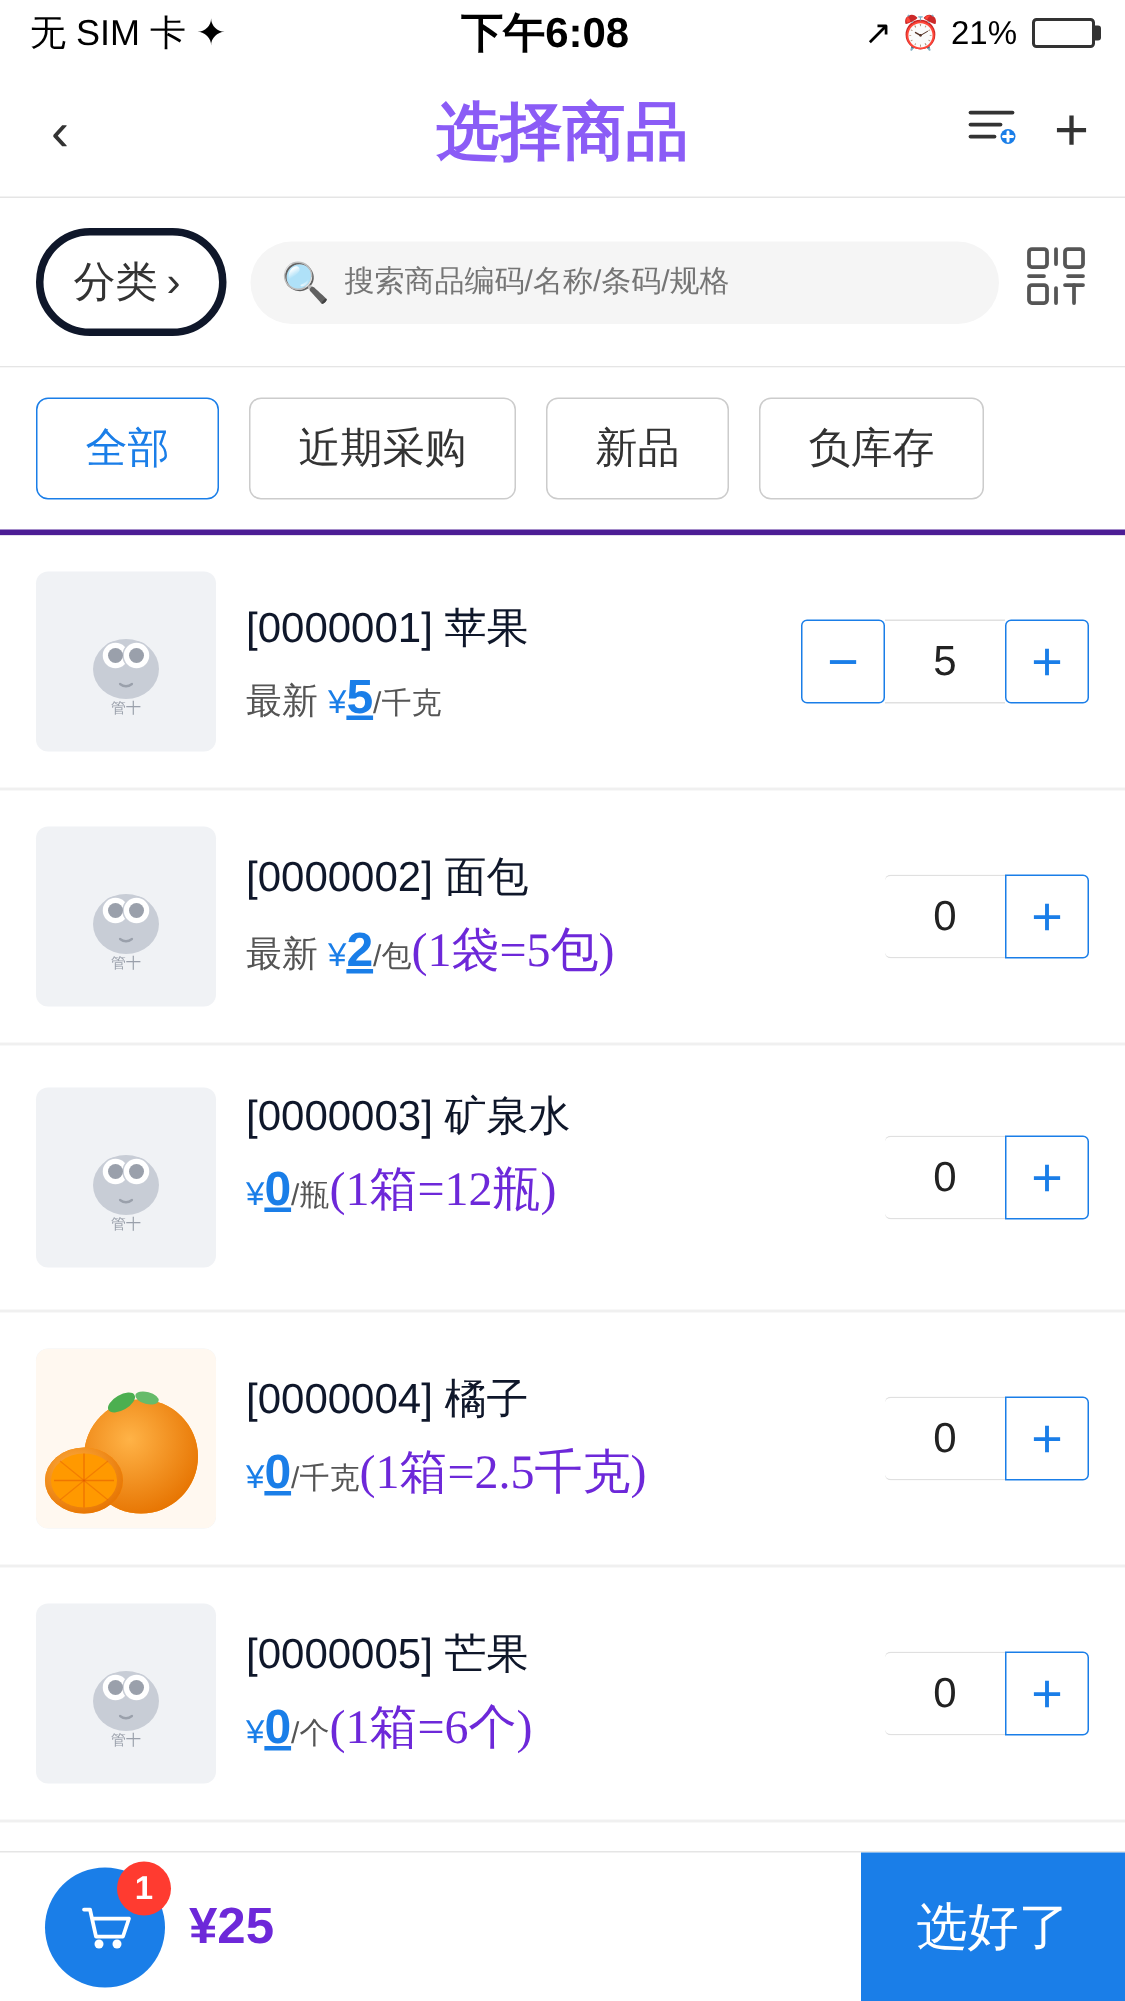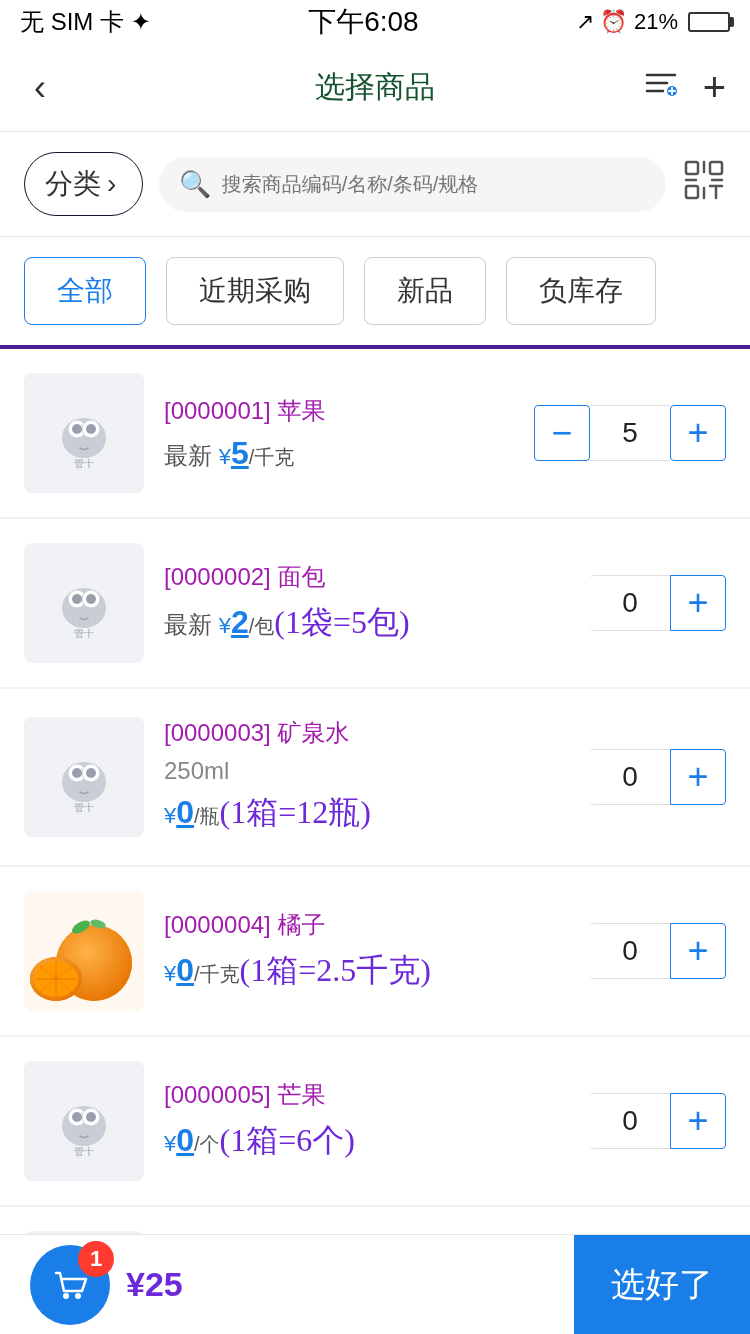--- a/index.html
+++ b/index.html
@@ -18,21 +18,21 @@
       background: #fff;
       height: 44px;
       display: flex;
       align-items: center;
       justify-content: space-between;
       padding: 0 20px;
       font-size: 24px;
       font-weight: 500;
     }
     .status-left { display: flex; align-items: flex-start; gap: 8px; }
-    .status-center { font-size: 28px; font-weight: 400; }
+    .status-center { font-size: 28px; font-weight: 700; }
     .status-right { display: flex; align-items: center; gap: 6px; font-size: 22px; }
     .battery {
       display: inline-block;
       width: 42px; height: 20px;
       border: 2px solid #333;
       border-radius: 3px;
       position: relative;
       margin-left: 4px;
     }
     .battery::after {
@@ -64,23 +64,23 @@
     .nav-back {
       font-size: 36px;
       color: #333;
       cursor: pointer;
       padding: 10px;
     }
     .nav-title {
       position: absolute;
       left: 50%;
       transform: translateX(-50%);
-      font-size: 30px;
-      font-weight: 400;
-      color: #14532d;
+      font-size: 42px;
+      font-weight: 700;
+      color: #8b5cf6;
     }
     .nav-actions {
       margin-left: auto;
       display: flex;
       align-items: center;
       gap: 24px;
     }
     .nav-filter-icon, .nav-add-icon {
       font-size: 36px;
       color: #333;
@@ -92,21 +92,21 @@
       background: #fff;
       padding: 20px 24px;
       display: flex;
       align-items: center;
       gap: 16px;
       border-bottom: 1px solid #e5e5e5;
     }
     .category-btn {
       display: flex;
       align-items: center;
-      border: 1px solid #0f172a;
+      border: 5px solid #0f172a;
       border-radius: 36px;
       padding: 12px 20px;
       font-size: 28px;
       color: #333;
       background: #fff;
       white-space: nowrap;
       cursor: pointer;
     }
     .category-btn span { margin-right: 6px; }
     .search-box {
@@ -186,23 +186,23 @@
       flex-direction: column;
       align-items: flex-start;
     }
     .owl-svg { width: 80px; height: 80px; }
 
     .product-info {
       flex: 1;
       min-width: 0;
     }
     .product-name {
-      font-size: 24px;
+      font-size: 28px;
       font-weight: 500;
-      color: #a21caf;
+      color: #0f172a;
       margin-bottom: 8px;
     }
     .product-spec {
       font-size: 24px;
       color: #888;
       margin-bottom: 6px;
     }
     .product-price {
       font-size: 24px;
       color: #555;
@@ -452,21 +452,20 @@
           <circle cx="47" cy="36" r="9" fill="#fff" stroke="#c8cdd6" stroke-width="1"></circle>
           <circle cx="33" cy="36" r="5" fill="#9aa0ab"></circle>
           <circle cx="47" cy="36" r="5" fill="#9aa0ab"></circle>
           <path d="M36 55 Q40 58 44 55" stroke="#9aa0ab" stroke-width="1.5" fill="none" stroke-linecap="round"></path>
           <text x="40" y="74" text-anchor="middle" font-size="10" fill="#9aa0ab">管十</text>
         </svg>
       </div>
     </div>
     <div class="product-info">
       <div class="product-name">[0000003] 矿泉水</div>
-      <div class="product-spec">250ml</div>
       <div class="product-price">
         <span class="price-yen">¥</span><span class="price-num">0</span><span class="price-unit">/瓶</span><span class="price-extra">(1箱=12瓶)</span>
       </div>
     </div>
     <div class="qty-control" style="align-self:center;">
       <input class="qty-input" type="text" value="0" style="border-radius: 4px 0px 0px 4px; border-right: none;">
       <button class="qty-btn" style="border-radius:0 4px 4px 0;">+</button>
     </div>
   </div>
 

